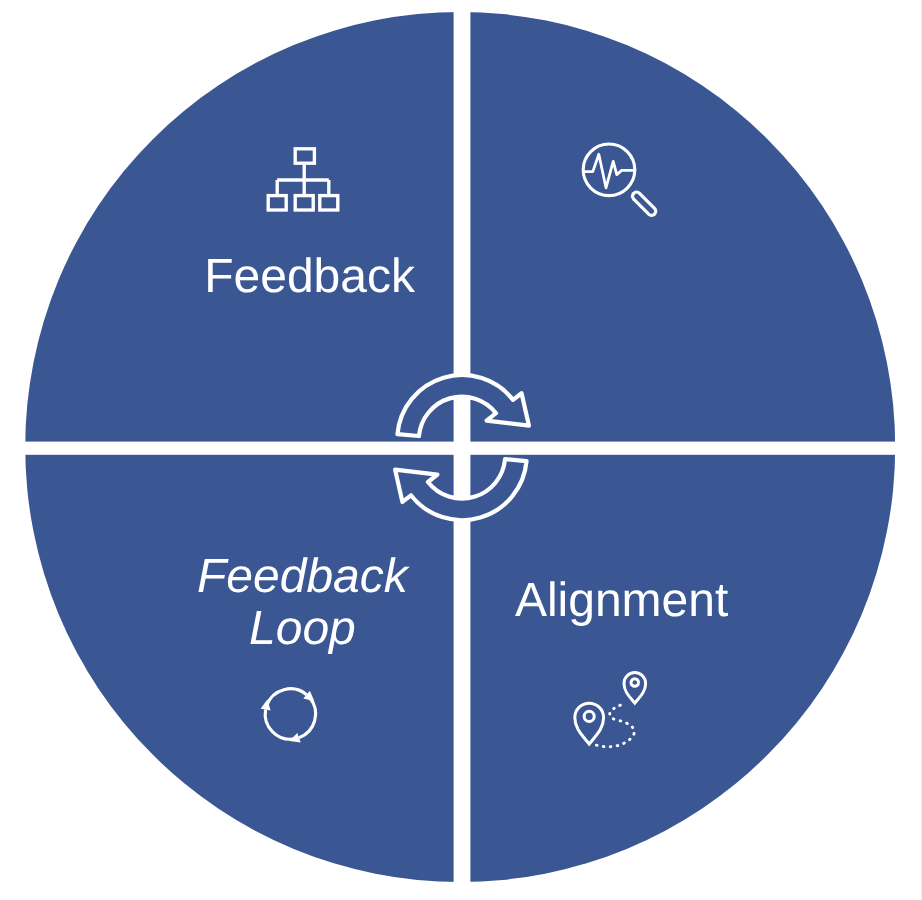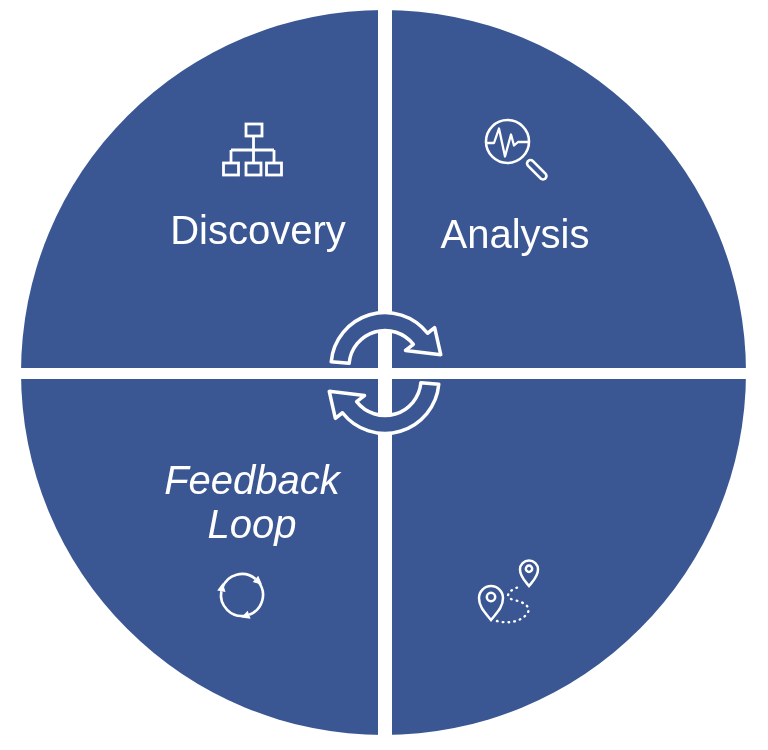--- a/index.html
+++ b/index.html
@@ -30,23 +30,23 @@
 </style>
 </head>
 <body>
 
 <div class="canvas">
 
   <div class="circle"></div>
   <div class="bar bar-v"></div>
   <div class="bar bar-h"></div>
 
-  <div class="label label-discovery">Discovery</div>
-  <div class="label label-analysis">Analysis</div>
+  <div class="label label-discovery">Feedback</div>
   <div class="label label-feedback">Feedback Loop</div>
+  <div class="label label-alignment">Alignment</div>
 
   <svg class="overlay" width="768" height="750" viewBox="0 0 768 750">
 
     <g class="stroke-icon" stroke-width="2.8">
       <rect x="246" y="124" width="16" height="12"></rect>
       <line x1="253.5" y1="136" x2="253.5" y2="150"></line>
       <line x1="231" y1="150" x2="274" y2="150"></line>
       <line x1="231" y1="150" x2="231" y2="163"></line>
       <line x1="253.5" y1="150" x2="253.5" y2="163"></line>
       <line x1="274" y1="150" x2="274" y2="163"></line>

